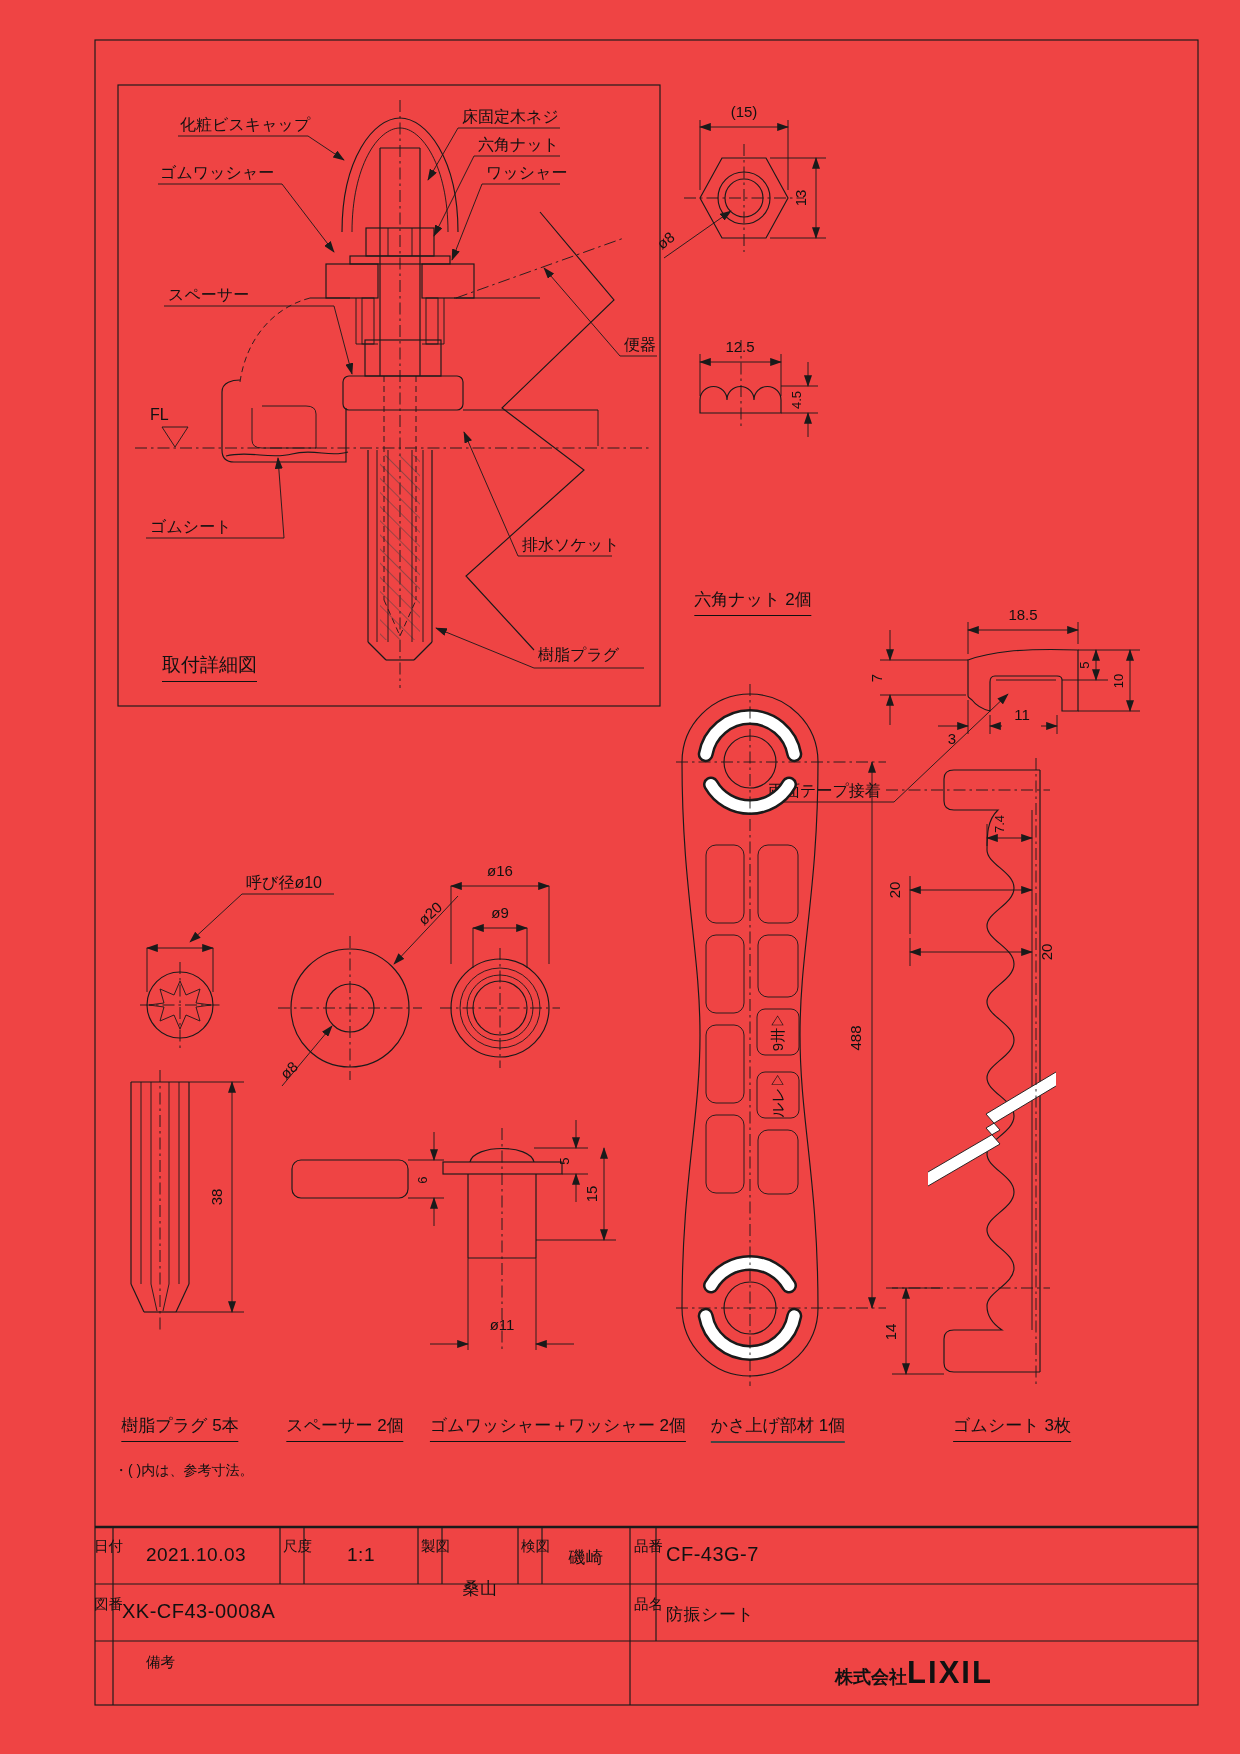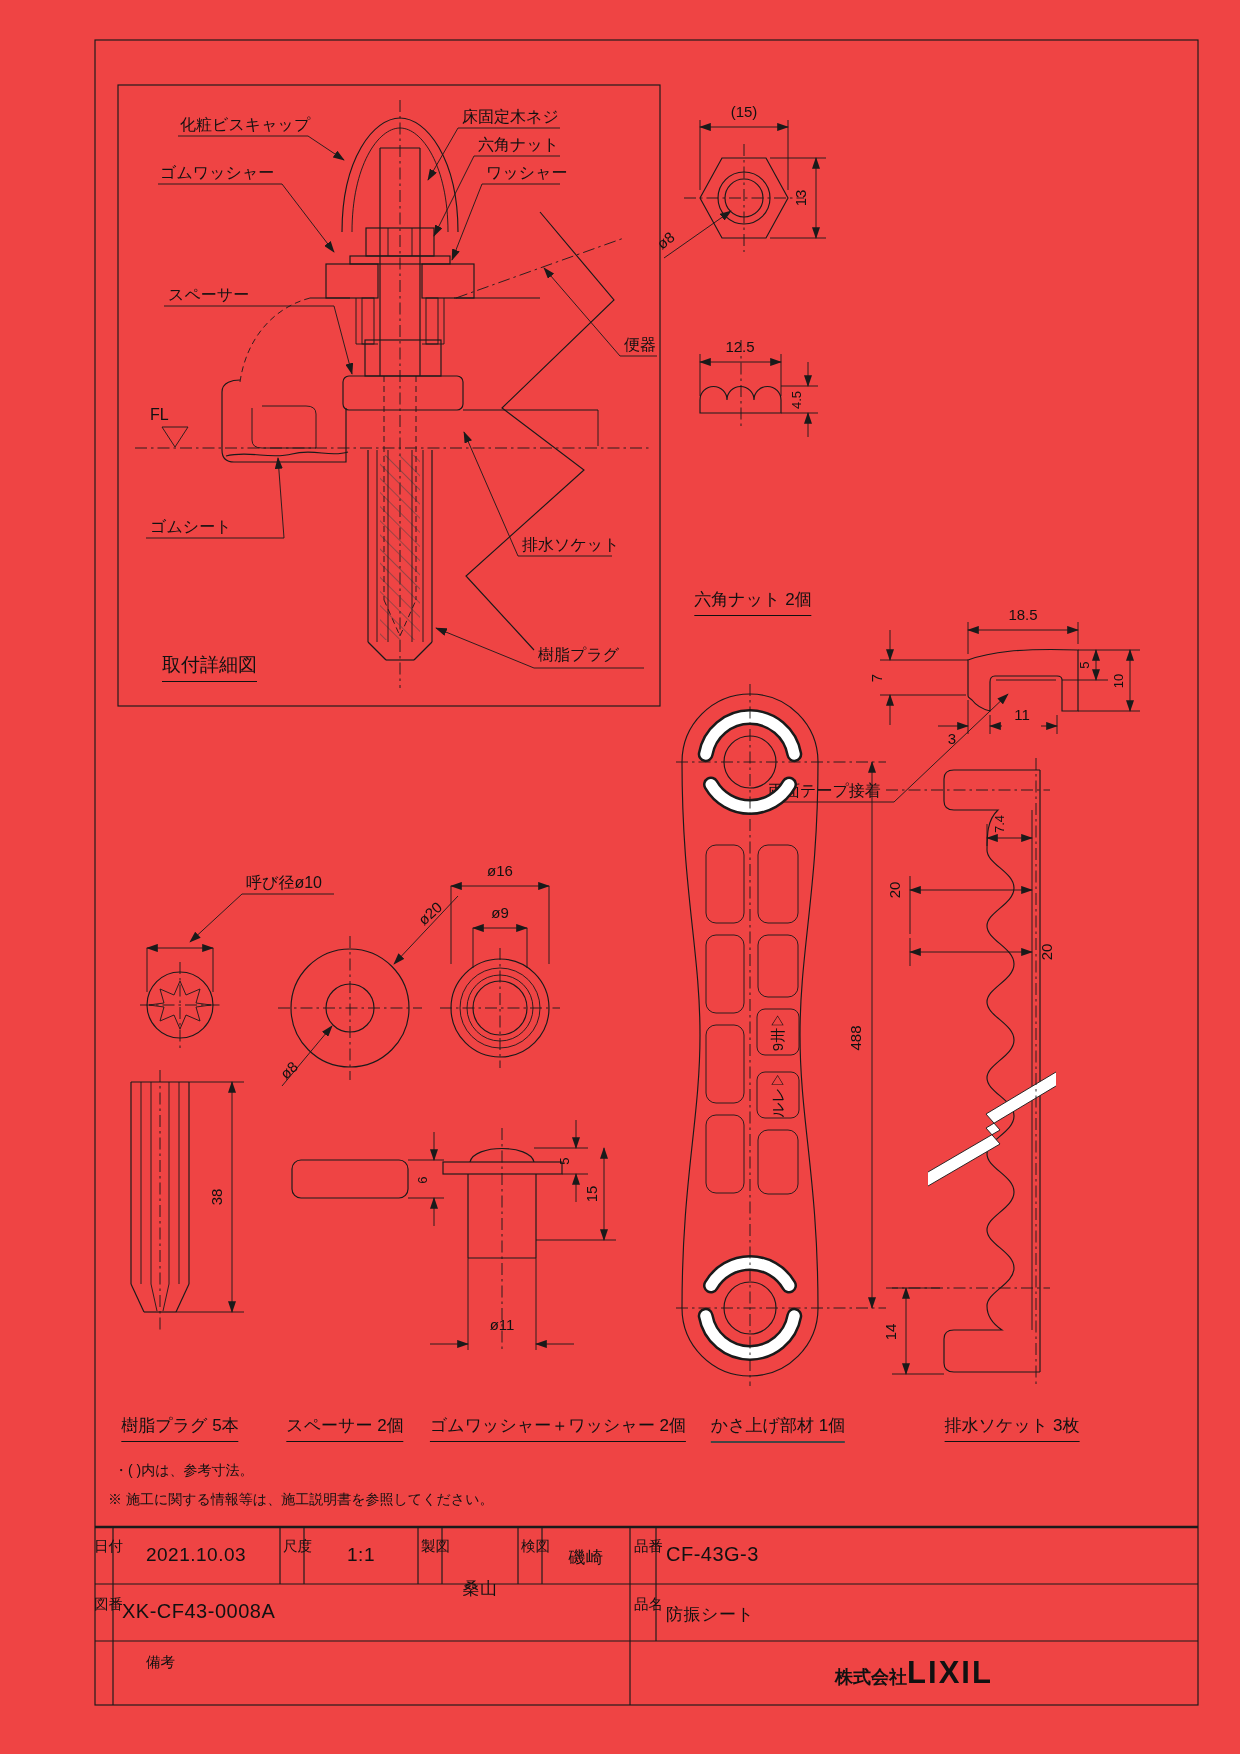--- a/index.html
+++ b/index.html
@@ -401,35 +401,34 @@
   </g>
 </svg>
 
 <div class="abs dtitle" style="left:162px;top:652px;">取付詳細図</div>
 
 <div class="abs cap" style="left:753px;top:588px;">六角ナット 2個</div>
 <div class="abs cap" style="left:180px;top:1414px;">樹脂プラグ 5本</div>
 <div class="abs cap" style="left:345px;top:1414px;">スペーサー 2個</div>
 <div class="abs cap" style="left:558px;top:1414px;">ゴムワッシャー＋ワッシャー 2個</div>
 <div class="abs cap cap-strong" style="left:778px;top:1414px;">かさ上げ部材 1個</div>
-<div class="abs cap" style="left:1012px;top:1414px;">排水ソケット 3枚</div>
+<div class="abs cap" style="left:1012px;top:1414px;">ゴムシート 3枚</div>
 
 <div class="abs note" style="left:114px;top:1462px;">・(  )内は、参考寸法。</div>
-<div class="abs note" style="left:108px;top:1491px;">※ 施工に関する情報等は、施工説明書を参照してください。</div>
 
 <div class="abs vlab" style="left:94px;top:1536px;">日付</div>
 <div class="abs cell cell-c" style="left:196px;top:1544px;">2021.10.03</div>
 <div class="abs vlab" style="left:283px;top:1536px;">尺度</div>
 <div class="abs cell cell-c" style="left:361px;top:1544px;">1:1</div>
 <div class="abs vlab" style="left:421px;top:1536px;">製図</div>
 <div class="abs cell cell-c" style="left:480px;top:1546px;font-size:17px;margin-top:31px;">桑山</div>
 <div class="abs vlab" style="left:521px;top:1536px;">検図</div>
 <div class="abs cell cell-c" style="left:586px;top:1546px;font-size:17px;">磯崎</div>
 <div class="abs vlab" style="left:634px;top:1536px;">品番</div>
-<div class="abs cell" style="left:666px;top:1543px;font-size:20px;">CF-43G-3</div>
+<div class="abs cell" style="left:666px;top:1543px;font-size:20px;">CF-43G-7</div>
 <div class="abs vlab" style="left:94px;top:1594px;">図番</div>
 <div class="abs cell" style="left:122px;top:1600px;font-size:20px;">XK-CF43-0008A</div>
 <div class="abs vlab" style="left:634px;top:1594px;">品名</div>
 <div class="abs cell" style="left:666px;top:1603px;font-size:17px;">防振シート</div>
 <div class="abs vlab" style="left:106px;top:1652px;padding-left:40px;">備考</div>
 <div class="abs company" style="left:914px;top:1655px;">
   <span class="co-pre">株式会社</span><span class="co-name">LIXIL</span>
 </div>
 
 </div>

